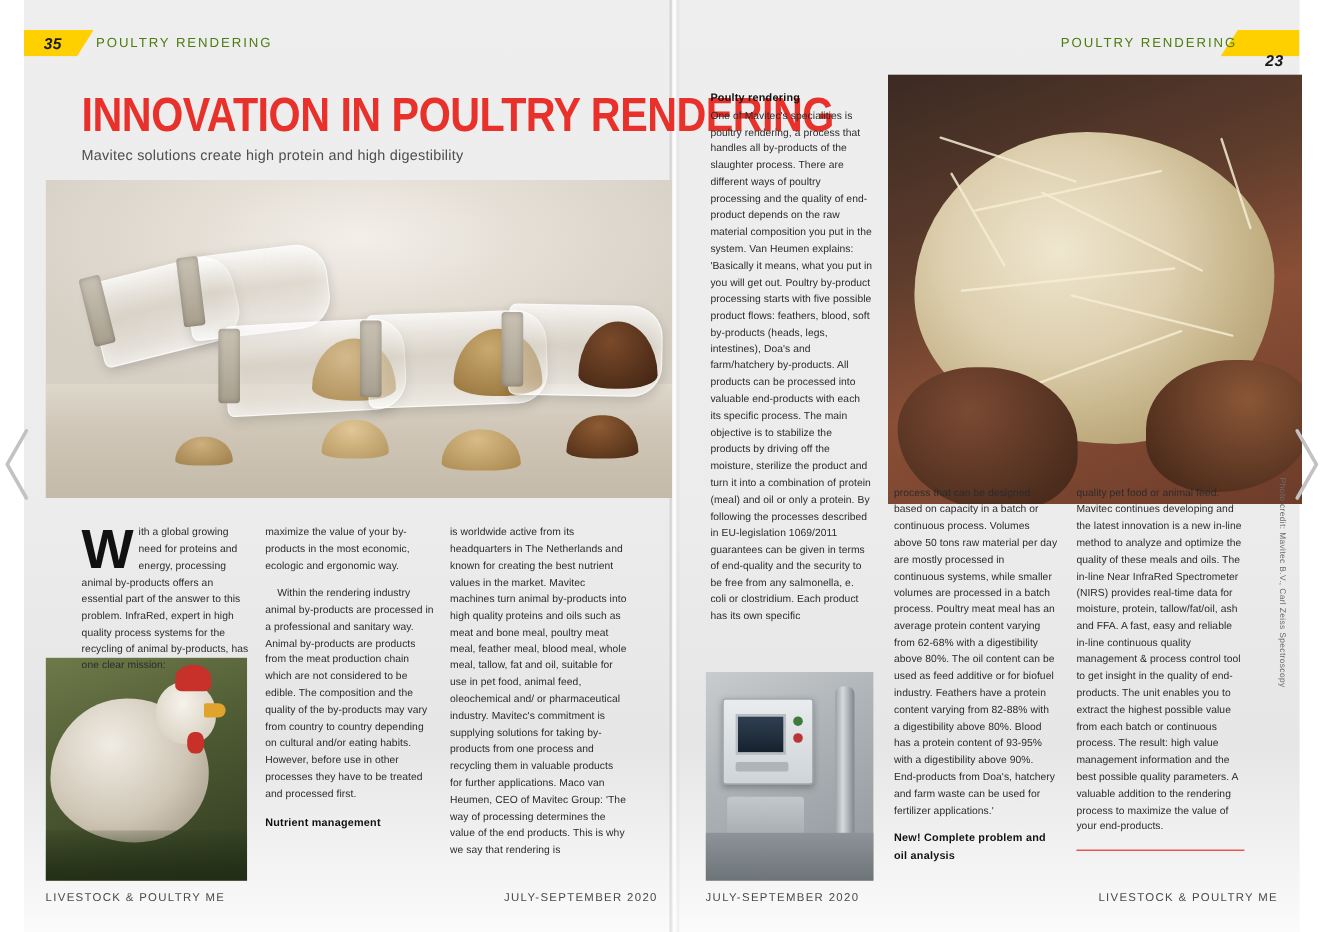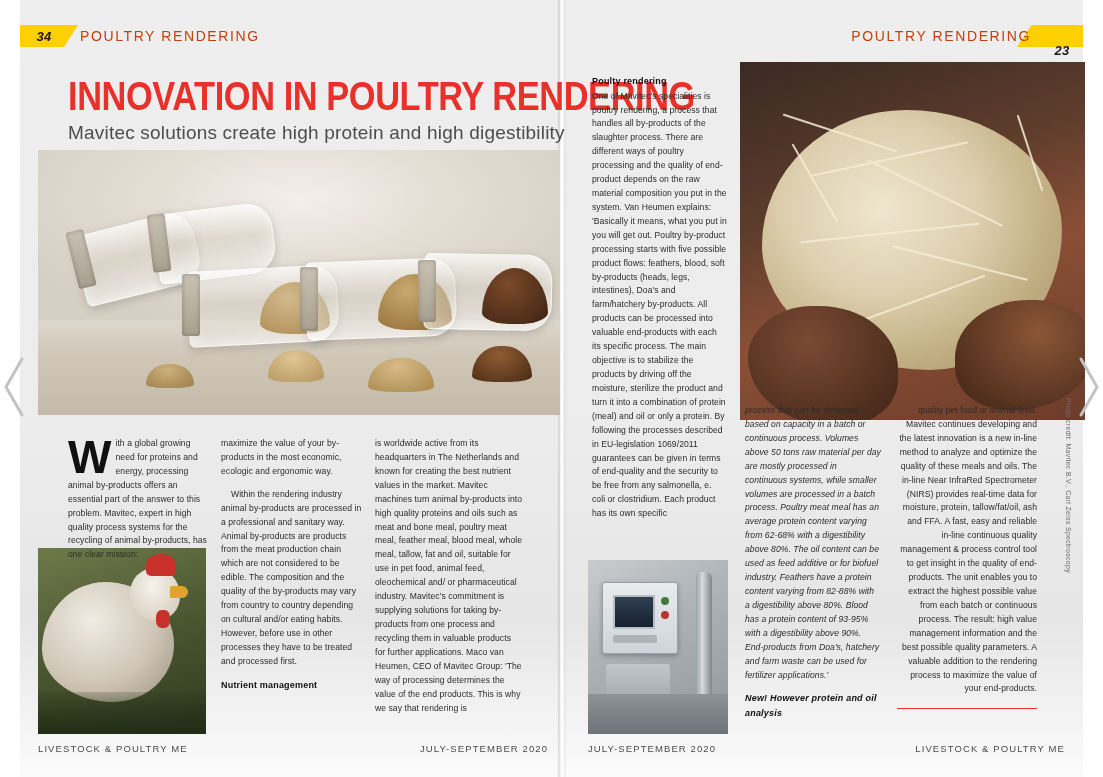--- a/index.html
+++ b/index.html
@@ -22,21 +22,21 @@
   .gutter {
     position:absolute; left:558px; top:0; width:8px; height:777px;
     background: linear-gradient(90deg, rgba(0,0,0,.13), rgba(0,0,0,.02) 40%, rgba(255,255,255,.5) 55%, rgba(0,0,0,.05));
   }
 
   
   .runhead { position: absolute; top: 25px; height: 22px; display: flex; align-items: center; }
   .runhead.left  { left: 20px;  }
   .runhead.right { left: auto; right: 20px; }
   .runhead-text {
-    font-size: 14px; letter-spacing: 1.6px; color: #c2410c;
+    font-size: 11px; letter-spacing: 1.6px; color: #4d7c0f;
     font-weight: 400; white-space: nowrap;
   }
   .runhead.left .runhead-text { margin-left: 8px; }
   .runhead.right .runhead-text { margin-right: 4px; }
   .yellowbar-l {
     position:absolute; left:20px; top:25px; width:58px; height:22px;
     background:#FFD000; clip-path: polygon(0 0, 100% 0, 76% 100%, 0 100%);
   }
   .yellowbar-r {
     position:absolute; right:20px; top:25px; width:66px; height:22px;
@@ -47,21 +47,21 @@
   .headline {
     position: absolute; left: 68px; top: 76px;
     font-family: "Liberation Sans Narrow","Liberation Sans", sans-serif;
     font-weight: 700; font-size: 40px; line-height: 1;
     color: #E8312A; letter-spacing: -0.5px;
     transform: scaleX(0.86); transform-origin: left center;
     white-space: nowrap;
   }
   .deck {
     position: absolute; left: 68px; top: 122px;
-    font-size: 19px; color: #4d4d4d; letter-spacing: .2px;
+    font-size: 12px; color: #4d4d4d; letter-spacing: .2px;
   }
 
   
   .photo { position: absolute; overflow: hidden; }
 
   
   .hero-jars { left: 38px; top: 150px; width: 522px; height: 265px; }
   .hero-jars .bg {
     position:absolute; inset:0;
     background:
@@ -162,22 +162,22 @@
     font-family: "Liberation Sans", sans-serif;
   }
   .indent { text-indent: 10px; }
 
   
   #lcol1 { left: 68px;  top: 437px; width: 140px; }
   #lcol2 { left: 221px; top: 437px; width: 142px; }
   #lcol3 { left: 375px; top: 437px; width: 148px; }
   
   #rcol1 { left: 592px; top: 74px;  width: 135px; }
-  #rcol2 { left: 745px; top: 404px; width: 136px; font-style: italic; }
-  #rcol3 { left: 897px; top: 404px; width: 140px; text-align: right; }
+  #rcol2 { left: 745px; top: 404px; width: 136px; }
+  #rcol3 { left: 897px; top: 404px; width: 140px; }
 
   .rule-red {
     border: none; border-top: 1px solid #E8312A;
     margin: 12px 0 9px 0; width: 100%;
   }
 
   
   .footer {
     position: absolute; bottom: 22px; height: 14px;
     font-size: 9.5px; letter-spacing: 1.1px; color: #4a4a4a;
@@ -192,21 +192,21 @@
 <body>
 
 <div class="spread">
 
   <div class="page left"></div>
   <div class="page right"></div>
   <div class="gutter"></div>
 
   <div class="yellowbar-l"></div>
   <div class="runhead left" style="left:26px;">
-    <span style="font-style:italic;font-weight:700;font-size:13px;color:#1a1a1a;letter-spacing:.3px;width:36px;text-align:center;">34</span>
+    <span style="font-style:italic;font-weight:700;font-size:13px;color:#1a1a1a;letter-spacing:.3px;width:36px;text-align:center;">35</span>
     <span class="runhead-text" style="margin-left:18px;">POULTRY RENDERING</span>
   </div>
 
   <div class="yellowbar-r"></div>
   <div class="runhead right" style="right:26px;">
     <span class="runhead-text" style="margin-right:16px;">POULTRY RENDERING</span>
     <span style="font-style:italic;font-weight:700;font-size:13px;color:#1a1a1a;letter-spacing:.3px;width:30px;text-align:center;margin-top:28px;">23</span>
   </div>
 
   <div class="headline">INNOVATION IN POULTRY RENDERING</div>
@@ -287,42 +287,42 @@
     </svg>
   </div>
   <div class="nav-arrow next" title="Next page">
     <svg width="28" height="64" viewBox="0 0 28 64" fill="none" aria-hidden="true">
       <path d="M6 4 L22 32 L6 60" stroke="#c2c2c2" stroke-width="3" fill="none" stroke-linecap="round" stroke-linejoin="round"></path>
     </svg>
   </div>
 
   <div class="col" id="lcol1">
     <p class="dropcap-p">
-      <span class="dropcap">W</span><span>ith a global growing need for proteins and energy, processing animal by-products offers an essential part of the answer to this problem. Mavitec, expert in high quality process systems for the recycling of animal by-products, has one clear mission:</span>
+      <span class="dropcap">W</span><span>ith a global growing need for proteins and energy, processing animal by-products offers an essential part of the answer to this problem. InfraRed, expert in high quality process systems for the recycling of animal by-products, has one clear mission:</span>
     </p>
   </div>
 
   <div class="col" id="lcol2">
     <p>maximize the value of your by-products in the most economic, ecologic and ergonomic way.</p>
     <p class="indent">Within the rendering industry animal by-products are processed in a professional and sanitary way. Animal by-products are products from the meat production chain which are not considered to be edible. The composition and the quality of the by-products may vary from country to country depending on cultural and/or eating habits. However, before use in other processes they have to be treated and processed first.</p>
     <h3>Nutrient management</h3>
   </div>
 
   <div class="col" id="lcol3">
     <p>is worldwide active from its headquarters in The Netherlands and known for creating the best nutrient values in the market. Mavitec machines turn animal by-products into high quality proteins and oils such as meat and bone meal, poultry meat meal, feather meal, blood meal, whole meal, tallow, fat and oil, suitable for use in pet food, animal feed, oleochemical and/ or pharmaceutical industry. Mavitec's commitment is supplying solutions for taking by-products from one process and recycling them in valuable products for further applications. Maco van Heumen, CEO of Mavitec Group: 'The way of processing determines the value of the end products. This is why we say that rendering is</p>
   </div>
 
   <div class="col" id="rcol1">
     <h3>Poulty rendering</h3>
     <p>One of Mavitec's specialities is poultry rendering, a process that handles all by-products of the slaughter process. There are different ways of poultry processing and the quality of end-product depends on the raw material composition you put in the system. Van Heumen explains: 'Basically it means, what you put in you will get out. Poultry by-product processing starts with five possible product flows: feathers, blood, soft by-products (heads, legs, intestines), Doa's and farm/hatchery by-products. All products can be processed into valuable end-products with each its specific process. The main objective is to stabilize the products by driving off the moisture, sterilize the product and turn it into a combination of protein (meal) and oil or only a protein. By following the processes described in EU-legislation 1069/2011 guarantees can be given in terms of end-quality and the security to be free from any salmonella, e. coli or clostridium. Each product has its own specific</p>
   </div>
 
   <div class="col" id="rcol2">
     <p>process that can be designed, based on capacity in a batch or continuous process. Volumes above 50 tons raw material per day are mostly processed in continuous systems, while smaller volumes are processed in a batch process. Poultry meat meal has an average protein content varying from 62-68% with a digestibility above 80%. The oil content can be used as feed additive or for biofuel industry. Feathers have a protein content varying from 82-88% with a digestibility above 80%. Blood has a protein content of 93-95% with a digestibility above 90%. End-products from Doa's, hatchery and farm waste can be used for fertilizer applications.'</p>
-    <h3>New! However protein and oil analysis</h3>
+    <h3>New! Complete problem and oil analysis</h3>
   </div>
 
   <div class="col" id="rcol3">
     <p>quality pet food or animal feed. Mavitec continues developing and the latest innovation is a new in-line method to analyze and optimize the quality of these meals and oils. The in-line Near InfraRed Spectrometer (NIRS) provides real-time data for moisture, protein, tallow/fat/oil, ash and FFA. A fast, easy and reliable in-line continuous quality management &amp; process control tool to get insight in the quality of end-products. The unit enables you to extract the highest possible value from each batch or continuous process. The result: high value management information and the best possible quality parameters. A valuable addition to the rendering process to maximize the value of your end-products.</p>
     <hr class="rule-red">
   </div>
 
   <div class="footer l-left">LIVESTOCK &amp; POULTRY ME</div>
   <div class="footer l-right">JULY-SEPTEMBER 2020</div>
   <div class="footer r-left">JULY-SEPTEMBER 2020</div>

